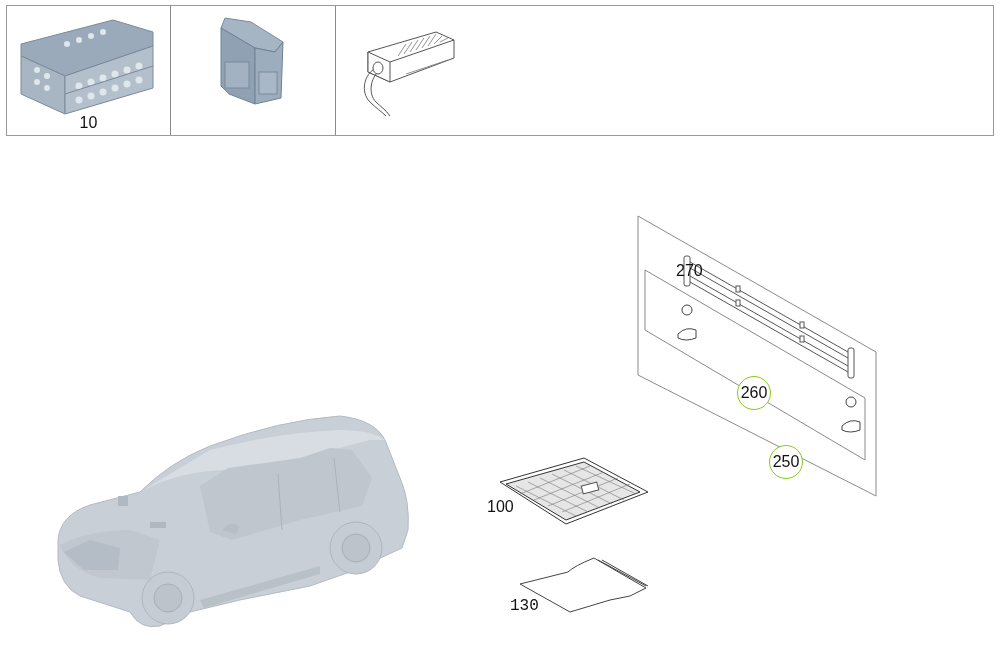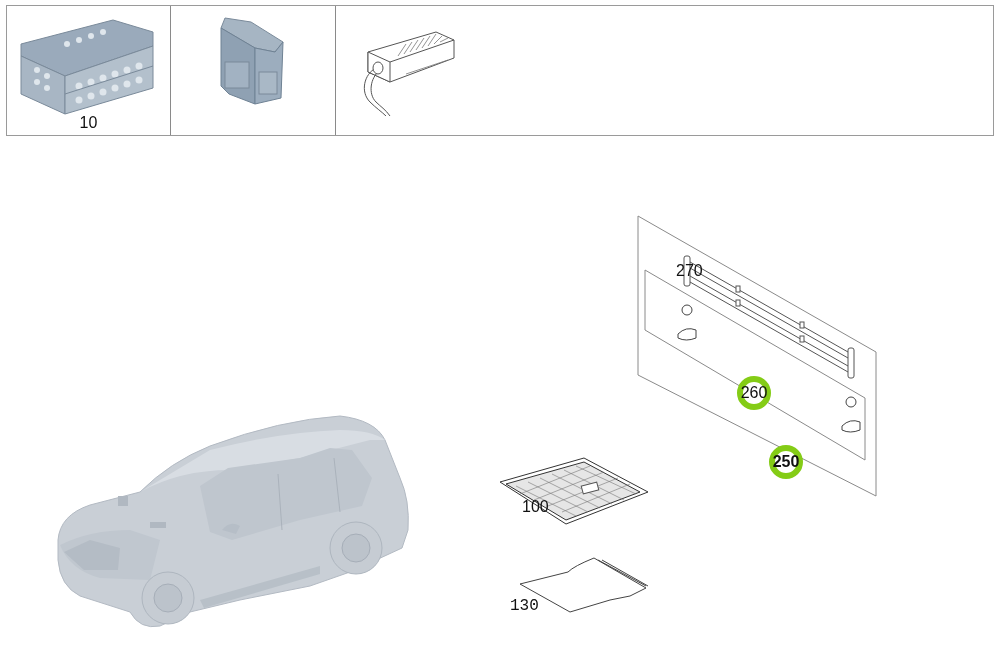--- a/index.html
+++ b/index.html
@@ -8,21 +8,21 @@
   .parts-table { position: absolute; left: 6px; top: 5px; width: 988px; height: 131px;
                  border: 1px solid #9a9a9a; box-sizing: border-box; display: flex; }
   .part-cell { position: relative; height: 100%; border-right: 1px solid #8a8a8a; box-sizing: border-box; cursor: pointer; }
   .part-cell:last-child { border-right: none; }
   .part-cell svg { position: absolute; left: 0; top: 0; }
   .part-num { position: absolute; left: 0; right: 0; bottom: 3px; text-align: center;
               font-size: 16px; color: #111; }
   .stage { position: absolute; left: 0; top: 0; width: 1000px; height: 664px; }
   .callout { position: absolute; font-size: 16px; color: #111; cursor: pointer; }
   .callout-circle { position: absolute; width: 34px; height: 34px; border-radius: 50%;
-                    border: 6px solid #84cc16; background: #fff; box-sizing: border-box;
+                    border: 1px solid #84cc16; background: #fff; box-sizing: border-box;
                     display: flex; align-items: center; justify-content: center; font-size: 16px; cursor: pointer; }
 </style>
 </head>
 <body>
 
 <div class="parts-table">
 
   <div class="part-cell" style="width:164px">
     <svg width="164" height="110">
       <g fill="#9aaabb" stroke="#7a8a9a" stroke-width="1">
@@ -159,15 +159,15 @@
 
   <g stroke="#444" stroke-width="1" fill="#fff">
     <path d="M520,584 L568,572 Q574,566 594,558 L646,588 L630,596 Q620,598 610,600 L570,612 Z"></path>
     <line x1="598" y1="560" x2="646" y2="586"></line>
     <line x1="602" y1="560" x2="648" y2="586"></line>
   </g>
 </svg>
 
 <div class="callout" style="left:651px; top:262px;margin-left:25px;">270</div>
 <div class="callout-circle" style="left:737px; top:376px;">260</div>
-<div class="callout-circle" style="left:769px; top:445px;font-weight:bold;">250</div>
-<div class="callout" style="left:487px; top:498px;margin-left:35px;">100</div>
+<div class="callout-circle" style="left:769px; top:445px;">250</div>
+<div class="callout" style="left:487px; top:498px;">100</div>
 <div class="callout" style="left:510px; top:597px;font-family:Liberation Mono, monospace;">130</div>
 
 </body></html>

